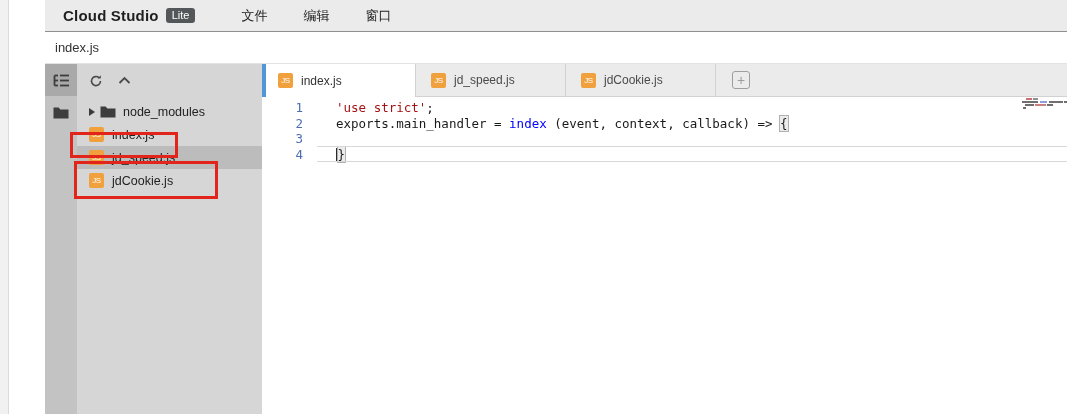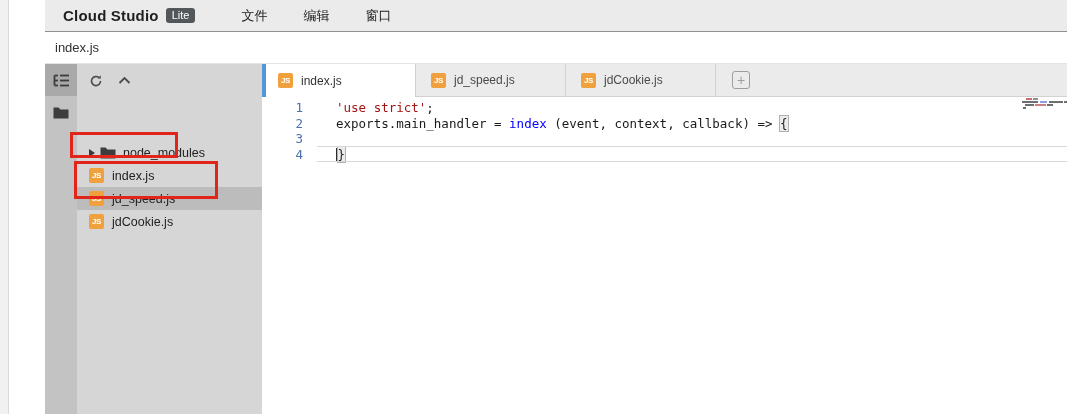--- a/index.html
+++ b/index.html
@@ -39,32 +39,32 @@
   }
   .breadcrumb-text { font-size: 13px; color: #333; }
 
   
   .main { flex: 1; display: flex; min-height: 0; }
 
   .activity-bar { width: 32px; background: #c3c3c3; flex: none; }
   .activity-item { height: 32px; display: flex; align-items: center; justify-content: center; }
   .activity-item.active { background: #a9a9a9; }
 
-  .explorer { width: 185px; background: #d6d6d6; flex: none; display: flex; flex-direction: column; gap: 41px; }
+  .explorer { width: 185px; background: #d6d6d6; flex: none; display: flex; flex-direction: column; }
   .explorer-toolbar { height: 33px; flex: none; display: flex; align-items: center; padding-left: 12px; gap: 15px; }
   .file-tree { flex: 1; padding-top: 3px; }
   .file-row { height: 23px; display: flex; align-items: center; padding-left: 12px; font-size: 12.5px; color: #222; cursor: default; }
   .file-row.selected { background: #bcbcbc; }
   .arrow-icon {
     width: 0; height: 0; border-top: 4px solid transparent; border-bottom: 4px solid transparent;
     border-left: 6px solid #3a3a3a; margin-right: 5px; flex: none;
   }
   .js-badge {
     width: 15px; height: 15px; background: #f0a13e; border-radius: 2px; flex: none;
-    color: #fff; font-size: 8px; font-weight: bold; display: flex; align-items: center; justify-content: center;
+    color: #fff; font-size: 8px; font-weight: normal; display: flex; align-items: center; justify-content: center;
     letter-spacing: -.3px;
   }
   .file-row .js-badge { margin-right: 8px; }
   .file-label { white-space: nowrap; }
   .folder-glyph { margin-right: 7px; flex: none; display: flex; }
 
   
   .editor-group { flex: 1; min-width: 0; display: flex; flex-direction: column; background: #fff; }
   .tab-bar { height: 33px; flex: none; background: #ebebeb; border-bottom: 1px solid #d2d2d2; display: flex; }
   .tab {

